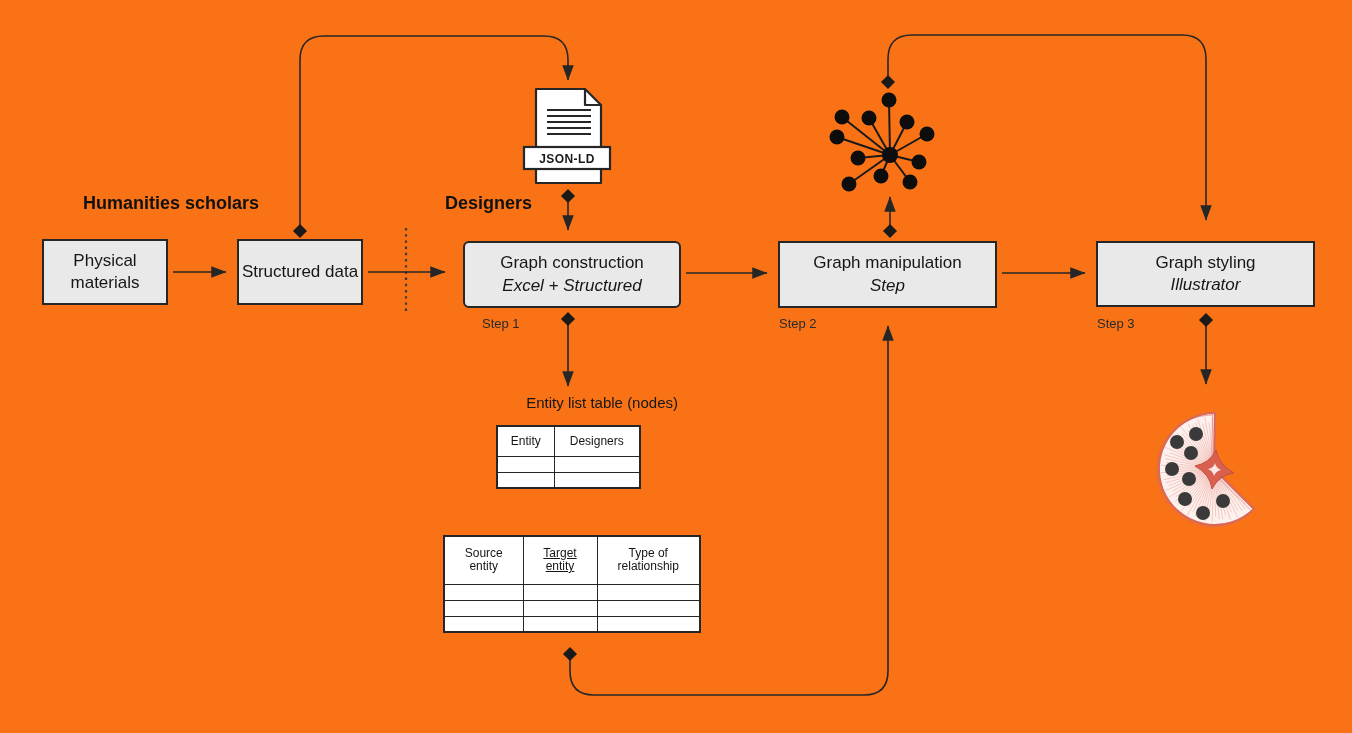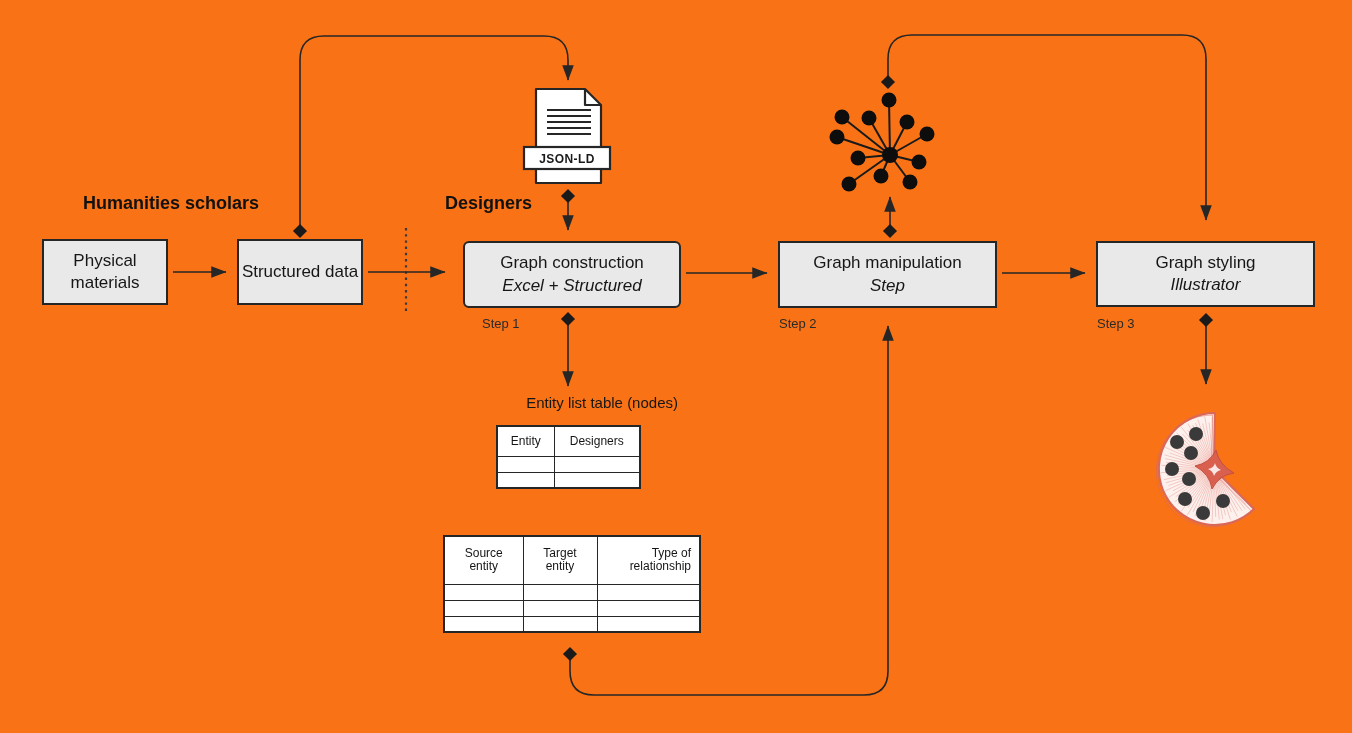--- a/index.html
+++ b/index.html
@@ -241,22 +241,22 @@
 
   <table class="tbl" style="left:443px;top:535px;width:256px;">
     <colgroup>
         <col style="width:79px">
         <col style="width:74px">
         <col style="width:103px">
       </colgroup>
     <thead>
       <tr style="height:48px;">
         <th style="padding:0 10px;">Source entity</th>
-        <th style="padding:0 10px;">Target entity</th>
-        <th style="padding:0 8px;text-align:right;">Type of relationship</th>
+        <th style="padding:0 10px;text-decoration:underline;">Target entity</th>
+        <th style="padding:0 18px;">Type of relationship</th>
       </tr>
     </thead>
     <tbody>
       <tr style="height:16px;">
           <td></td>
           <td></td>
           <td></td>
         </tr>
       <tr style="height:16px;">
           <td></td>

